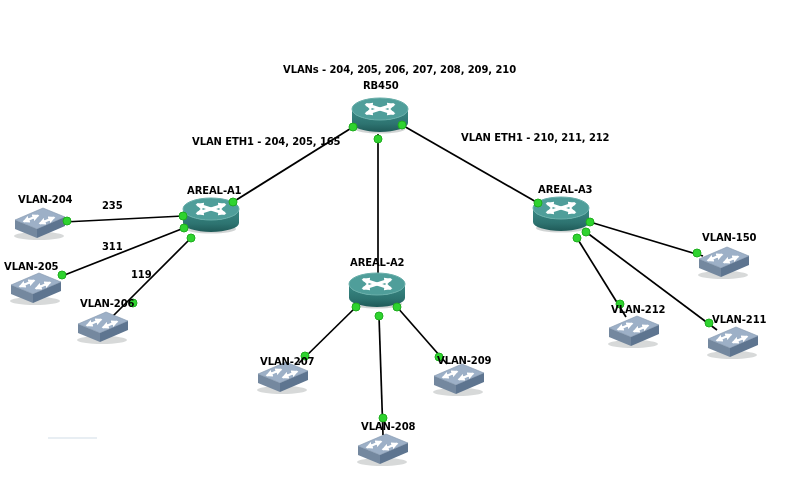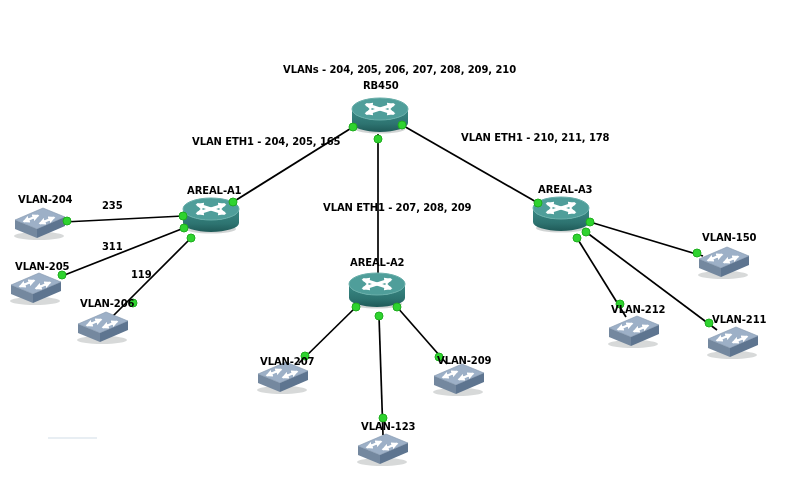--- a/index.html
+++ b/index.html
@@ -113,30 +113,29 @@
   </svg>
 
   <div class="lbl" style="left:283px;top:64px">VLANs - 204, 205, 206, 207, 208, 209, 210</div>
 
   <div class="lbl" style="left:363px;top:80px">RB450</div>
   <div class="lbl" style="left:187px;top:185px">AREAL-A1</div>
   <div class="lbl" style="left:350px;top:257px">AREAL-A2</div>
   <div class="lbl" style="left:538px;top:184px">AREAL-A3</div>
 
   <div class="lbl" style="left:18px;top:194px">VLAN-204</div>
-  <div class="lbl" style="left:15px;top:261px">VLAN-205</div>
+  <div class="lbl" style="left:4px;top:261px">VLAN-205</div>
   <div class="lbl" style="left:80px;top:298px">VLAN-206</div>
   <div class="lbl" style="left:260px;top:356px">VLAN-207</div>
-  <div class="lbl" style="left:361px;top:421px">VLAN-123</div>
+  <div class="lbl" style="left:361px;top:421px">VLAN-208</div>
   <div class="lbl" style="left:437px;top:355px">VLAN-209</div>
   <div class="lbl" style="left:702px;top:232px">VLAN-150</div>
   <div class="lbl" style="left:712px;top:314px">VLAN-211</div>
   <div class="lbl" style="left:611px;top:304px">VLAN-212</div>
 
   <div class="lbl" style="left:192px;top:136px">VLAN ETH1 - 204, 205, 165</div>
-  <div class="lbl" style="left:323px;top:202px">VLAN ETH1 - 207, 208, 209</div>
-  <div class="lbl" style="left:461px;top:132px">VLAN ETH1 - 210, 211, 178</div>
+  <div class="lbl" style="left:461px;top:132px">VLAN ETH1 - 210, 211, 212</div>
   <div class="lbl" style="left:102px;top:200px">235</div>
   <div class="lbl" style="left:102px;top:241px">311</div>
   <div class="lbl" style="left:131px;top:269px">119</div>
 
   <div class="artifact"></div>
 </div>
 
 </body></html>

